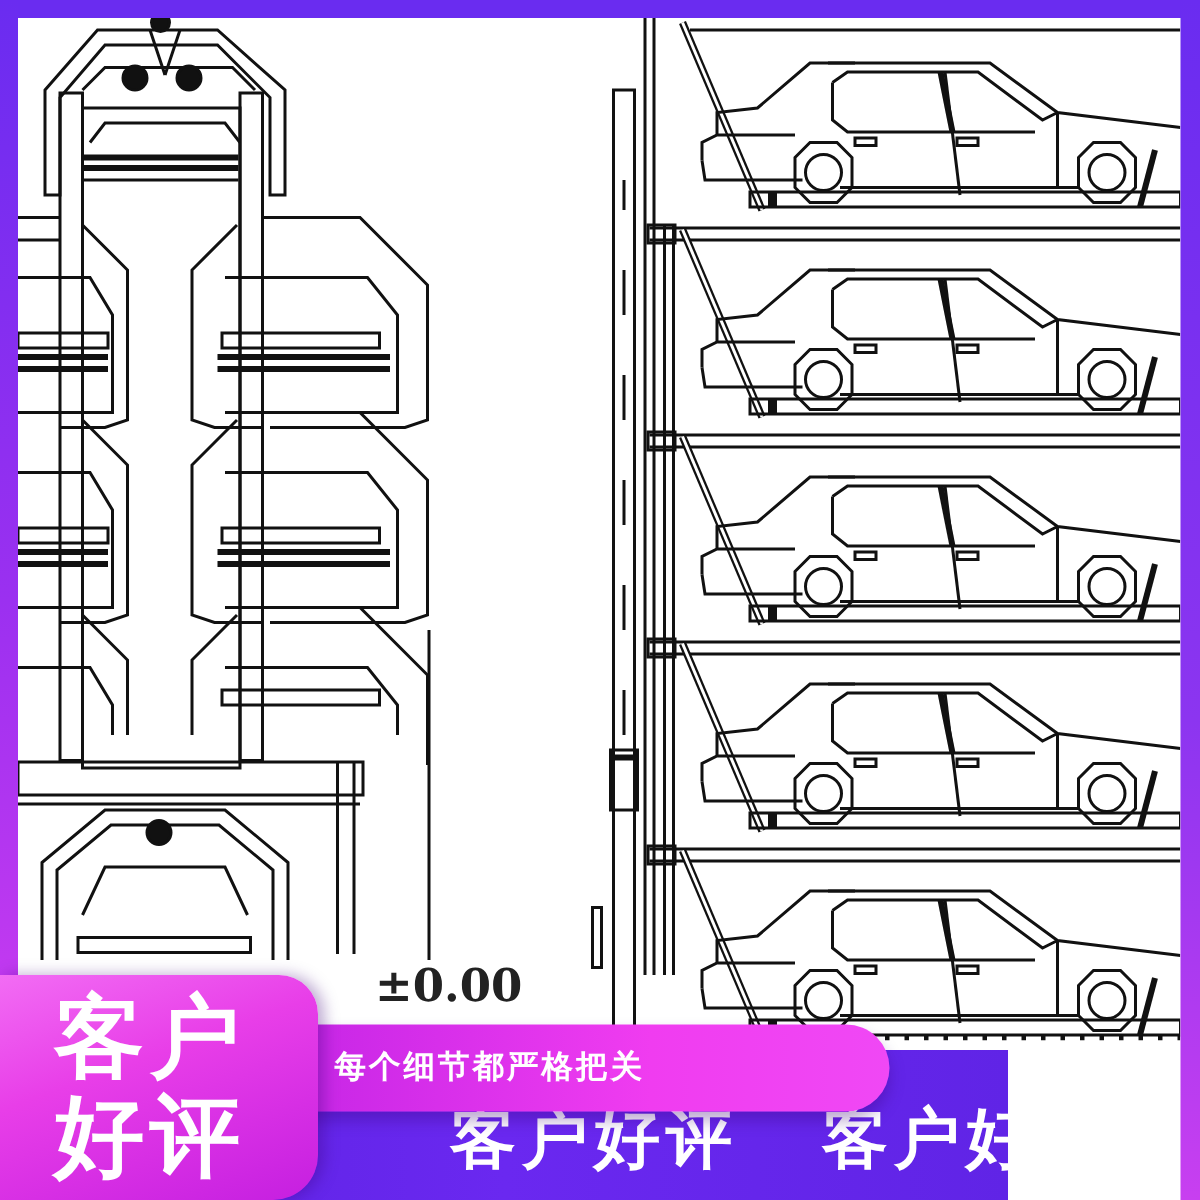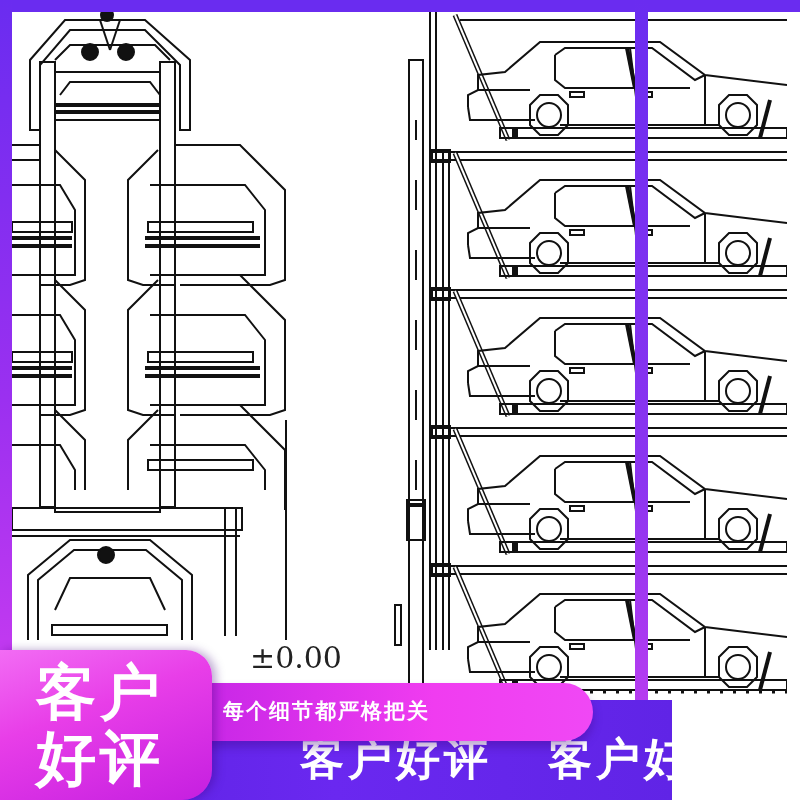--- a/index.html
+++ b/index.html
@@ -1,17 +1,17 @@
 <!DOCTYPE html>
 <html><head>
 <meta charset="utf-8">
 <style>
   html,body{margin:0;padding:0;}
   body{width:800px;height:800px;overflow:hidden;position:relative;background:#ffffff;font-family:"DejaVu Sans","Liberation Sans",sans-serif;}
-  .frame{position:absolute;left:0;top:0;width:648px;height:800px;box-sizing:border-box;}
+  .frame{position:absolute;left:0;top:0;width:800px;height:800px;box-sizing:border-box;font-weight:bold;}
   .frame-top{position:absolute;left:0;top:0;width:800px;height:12px;background:#6a2cf0;}
   .frame-left{position:absolute;left:0;top:0;width:12px;height:800px;background:linear-gradient(180deg,#6a2cf0 0%,#9b30f0 50%,#d83ff0 100%);}
   .frame-right{position:absolute;right:0;top:0;width:13px;height:800px;background:linear-gradient(180deg,#6a2cf0 0%,#8c35f0 60%,#c83ff0 100%);}
   .drawing{position:absolute;left:12px;top:12px;width:775px;height:690px;background:#fff;overflow:hidden;}
   .drawing svg{display:block;}
   
   .banner-base{position:absolute;left:0;top:700px;width:672px;height:100px;background:linear-gradient(90deg,#5a22e0 0%,#6a28f0 50%,#6024e6 100%);}
   .banner-mid{position:absolute;left:195px;top:662px;width:398px;height:58px;border-radius:0 30px 30px 0;background:linear-gradient(90deg,#c626e6 0%,#f03cf0 60%,#f048f5 100%);box-shadow:0 6px 10px rgba(60,0,120,.35);margin-top:21px;}
   .banner-mid-text{position:absolute;left:28px;top:14px;color:#fff;font-size:21px;font-weight:bold;letter-spacing:2px;white-space:nowrap;}
   .badge{position:absolute;left:0;top:650px;width:212px;height:150px;border-radius:0 26px 30px 0;background:linear-gradient(160deg,#f26cf4 0%,#e83ee8 40%,#c51fe0 100%);box-shadow:4px 0 10px rgba(60,0,120,.35);}

